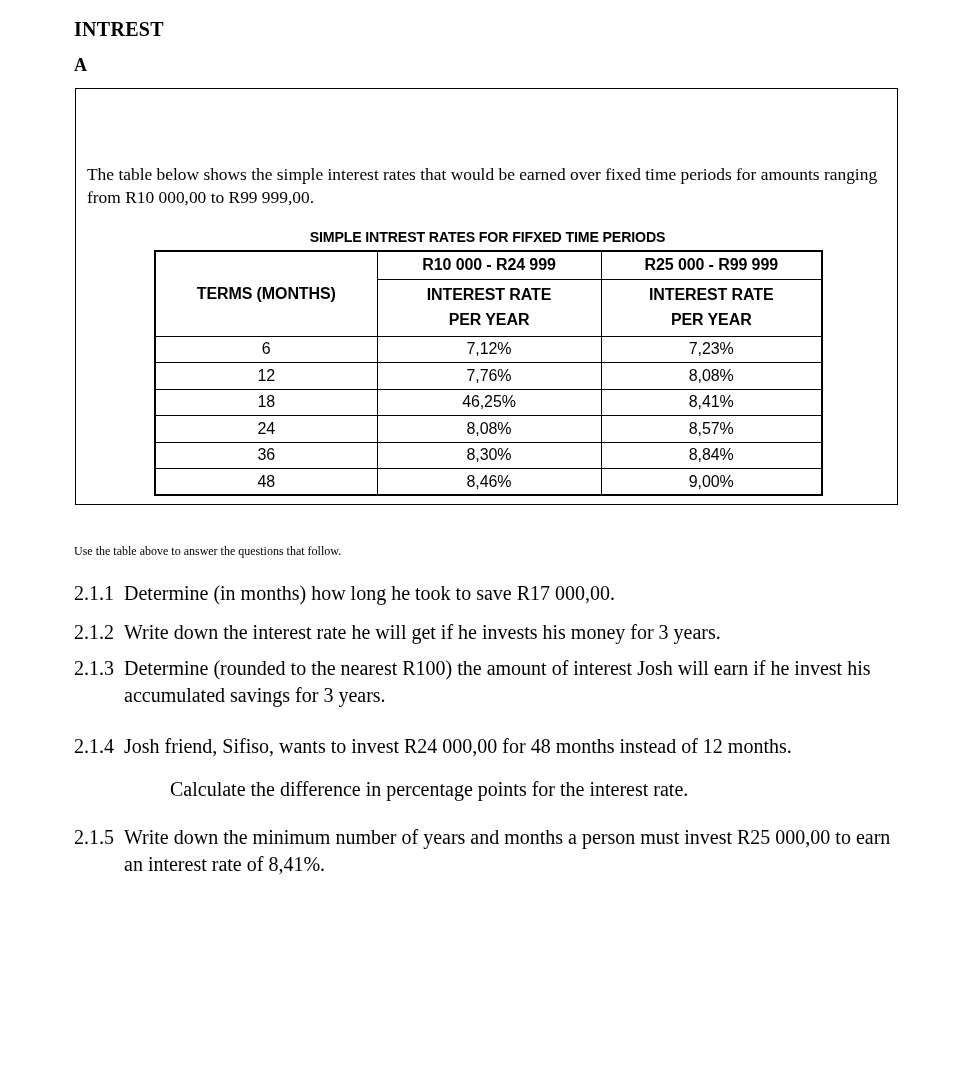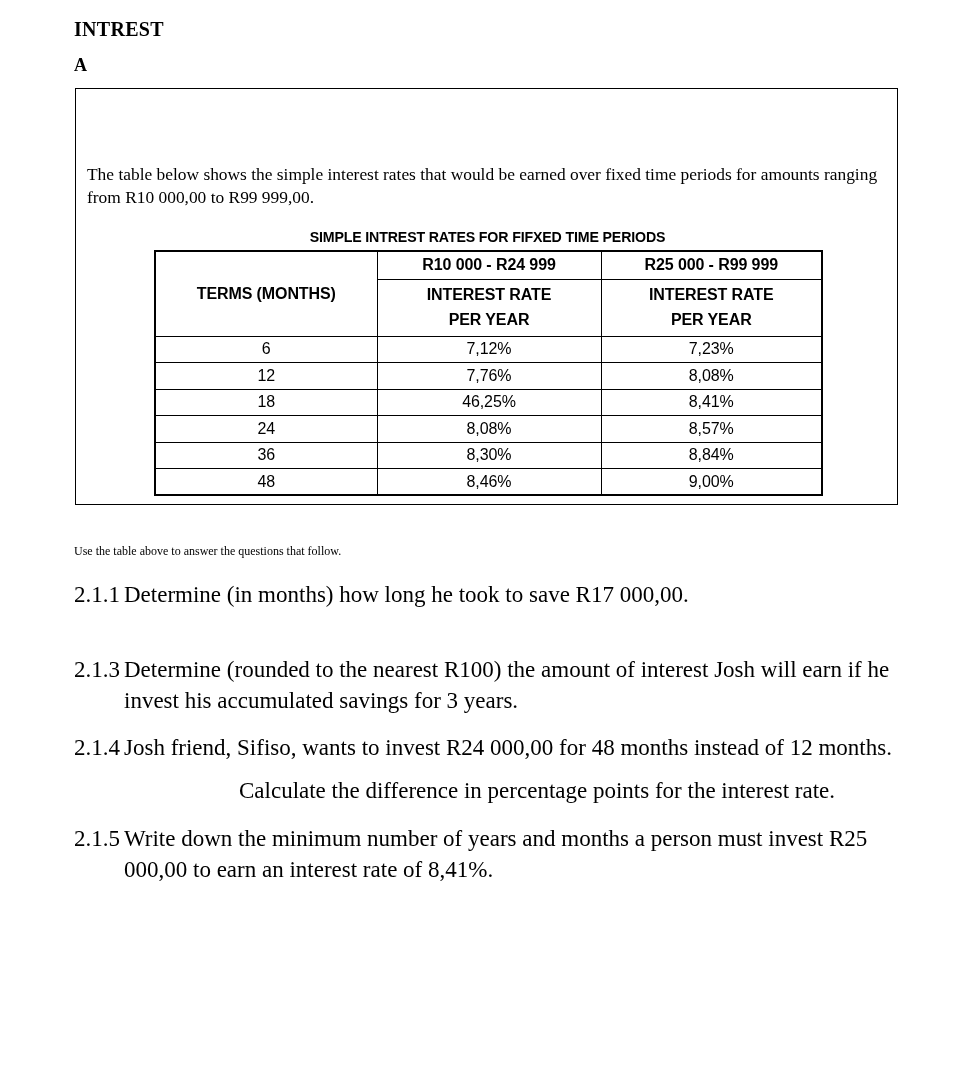--- a/index.html
+++ b/index.html
@@ -131,38 +131,37 @@
   .lead-line {
     position: absolute;
     left: 74px;
     top: 544px;
     font-size: 12px;
   }
   .q {
     position: absolute;
     left: 74px;
     width: 830px;
-    font-size: 23px;
+    font-size: 20px;
     line-height: 1.33;
     font-family: Liberation Serif, serif;
   }
   .q .num {
     position: absolute;
     left: 0;
     top: 0;
     width: 60px;
   }
   .q .body {
     display: block;
     margin-left: 50px;
   }
   .q .cont {
     display: block;
     margin-left: 96px;
-    text-align: center;
   }
   .q1 { top: 580px; }
   .q2 { top: 619px; }
   .q3 { top: 655px; width: 840px; }
   .q4 { top: 733px; }
   .q4b { top: 776px; }
   .q5 { top: 824px; width: 840px; }
 </style>
 </head>
 <body>
@@ -241,20 +240,24 @@
 
   </div>
 
   <div class="lead-line">Use the table above to answer the questions that follow.</div>
 
   <div class="q q1">
     <span class="num">2.1.1</span>
     <span class="body">Determine (in months) how long he took to save R17 000,00.</span>
   </div>
 
+  <div class="q q2">
+    <span class="num">2.1.2</span>
+    <span class="body">Write down the interest rate he will get if he invests his money for 3 years.</span>
+  </div>
 
   <div class="q q3">
     <span class="num">2.1.3</span>
     <span class="body">Determine (rounded to the nearest R100) the amount of interest Josh will earn if he invest his accumulated savings for 3 years.</span>
   </div>
 
   <div class="q q4">
     <span class="num">2.1.4</span>
     <span class="body">Josh friend, Sifiso, wants to invest R24 000,00 for 48 months instead of 12 months.</span>
   </div>

